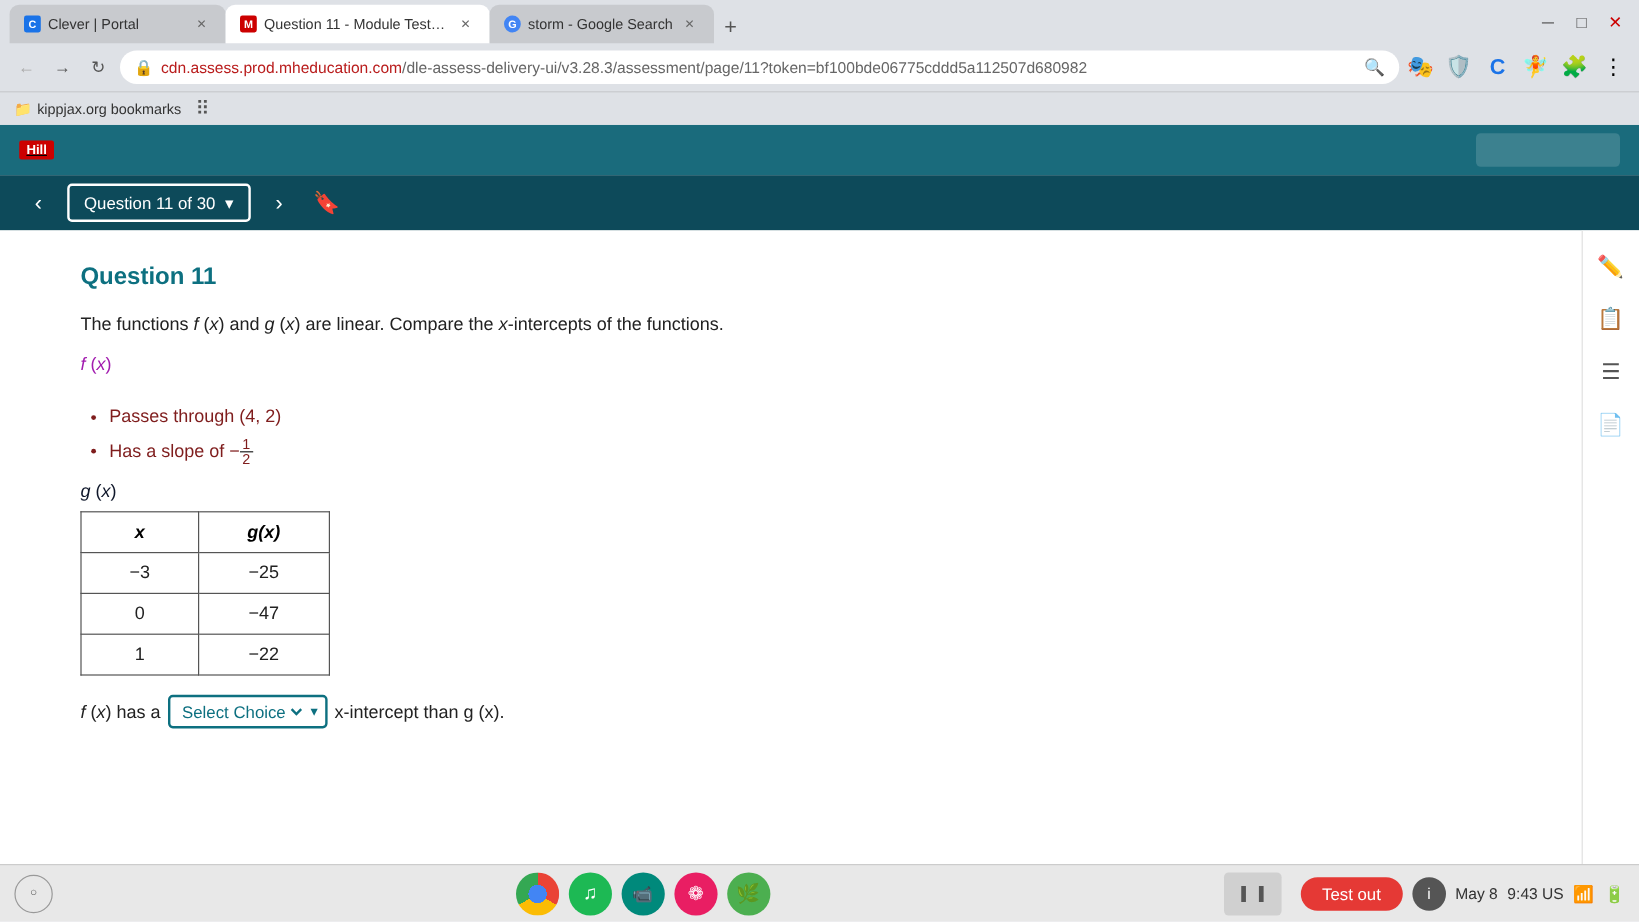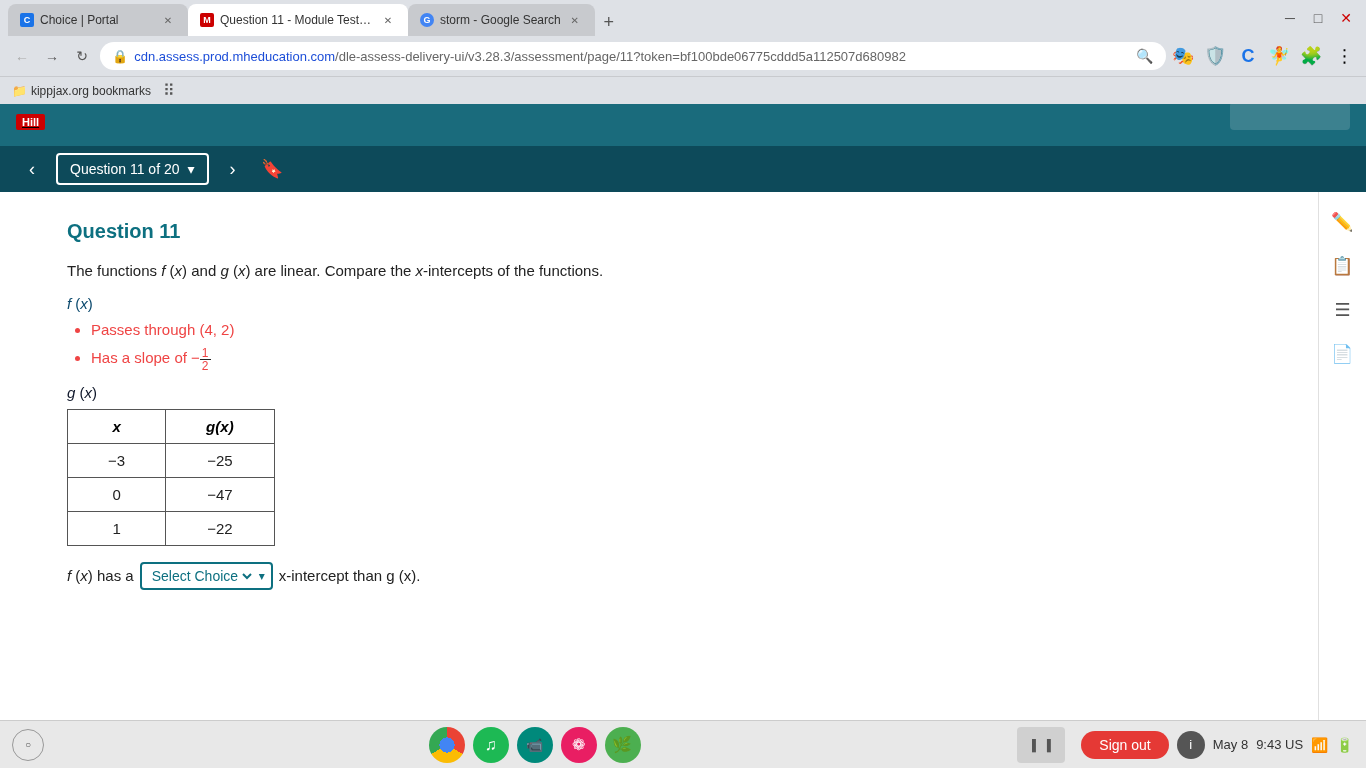--- a/index.html
+++ b/index.html
@@ -21,51 +21,51 @@
     .window-btns { display: flex; gap: 4px; margin-left: auto; }
     .win-btn { width: 24px; height: 24px; border: none; background: transparent; cursor: pointer; display: flex; align-items: center; justify-content: center; font-size: 14px; color: #555; }
 
     
     .address-bar { height: 40px; background: #dee1e6; display: flex; align-items: center; padding: 0 8px; gap: 4px; }
     .addr-nav { display: flex; gap: 2px; }
     .addr-btn { width: 28px; height: 28px; border-radius: 50%; border: none; background: transparent; cursor: pointer; color: #555; font-size: 14px; display: flex; align-items: center; justify-content: center; }
     .addr-btn.disabled { color: #aaa; cursor: default; }
     .url-bar { flex: 1; height: 28px; background: #fff; border-radius: 14px; display: flex; align-items: center; padding: 0 12px; gap: 6px; border: none; }
     .url-text { flex: 1; font-size: 13px; color: #333; overflow: hidden; text-overflow: ellipsis; white-space: nowrap; }
-    .url-bold { font-weight: normal; color: #1d4ed8; }
+    .url-bold { font-weight: normal; color: #b91c1c; }
     .url-faded { color: #666; }
     .addr-icons { display: flex; gap: 4px; align-items: center; }
     .addr-icon { width: 28px; height: 28px; border-radius: 50%; display: flex; align-items: center; justify-content: center; cursor: pointer; font-size: 14px; }
     .bookmarks-bar { height: 28px; background: #dee1e6; display: flex; align-items: center; padding: 0 8px; gap: 8px; border-top: 1px solid #c8cace; }
     .bookmark-item { display: flex; align-items: center; gap: 4px; font-size: 12px; color: #333; cursor: pointer; padding: 2px 4px; border-radius: 4px; }
     .apps-icon { font-size: 16px; color: #555; cursor: pointer; }
 
     
     .page-content { flex: 1; background: #f5f5f5; display: flex; flex-direction: column; overflow: hidden; }
 
     
-    .app-header { height: 42px; background: #1a6b7c; display: flex; align-items: flex-end; justify-content: space-between; padding: 16px 16px; text-decoration: underline; }
+    .app-header { height: 42px; background: #1a6b7c; display: flex; align-items: center; justify-content: space-between; padding: 4px 16px; text-decoration: underline; }
     .header-logo { display: flex; align-items: center; }
     .hill-badge { background: #cc0000; color: white; font-size: 11px; font-weight: bold; padding: 2px 6px; border-radius: 2px; }
 
     
     .question-nav { height: 46px; background: #0d4a5a; display: flex; align-items: center; padding: 0 16px; gap: 8px; }
     .nav-arrow { width: 32px; height: 32px; border-radius: 4px; border: none; background: transparent; color: white; font-size: 18px; cursor: pointer; display: flex; align-items: center; justify-content: center; }
     .question-selector { height: 32px; background: transparent; border: 2px solid white; color: white; border-radius: 4px; padding: 0 12px; font-size: 14px; cursor: pointer; display: flex; align-items: center; gap: 8px; }
     .bookmark-btn { width: 32px; height: 32px; border: none; background: transparent; color: white; font-size: 18px; cursor: pointer; display: flex; align-items: center; justify-content: center; }
 
     
     .main-area { flex: 1; display: flex; background: white; overflow: hidden; padding-left: 27px; }
     .question-area { flex: 1; padding: 28px 40px; overflow-y: auto; }
     .question-number { color: #0d7080; font-size: 20px; font-weight: bold; margin-bottom: 16px; }
     .question-text { font-size: 15px; color: #222; line-height: 1.6; margin-bottom: 12px; }
     .question-text em { font-style: italic; }
-    .section-label { font-size: 15px; color: #0c4a6e; margin-bottom: 6px; }
+    .section-label { font-size: 15px; color: #a21caf; margin-bottom: 24px; }
     .bullet-list { margin-left: 24px; margin-bottom: 8px; }
-    .bullet-list li { font-size: 15px; color: #ef4444; margin-bottom: 4px; line-height: 1.6; }
+    .bullet-list li { font-size: 15px; color: #7f1d1d; margin-bottom: 4px; line-height: 1.6; }
     .g-x-label { font-size: 15px; color: #0f172a; margin-bottom: 8px; margin-top: 12px; }
 
     
     .data-table { border-collapse: collapse; margin-bottom: 16px; }
     .data-table th, .data-table td { border: 1px solid #555; padding: 8px 40px; text-align: center; font-size: 15px; }
     .data-table th { font-weight: bold; font-style: italic; }
     .data-table td { color: #222; }
 
     
     .answer-line { font-size: 15px; color: #222; display: flex; align-items: center; gap: 6px; flex-wrap: wrap; }
@@ -98,21 +98,21 @@
 </head>
 <body>
 
 <div class="browser-frame">
 
   <div class="title-bar">
     <div class="tab-bar">
 
       <div class="tab inactive">
         <div class="tab-favicon" style="background:#1a73e8; border-radius:2px; display:flex; align-items:center; justify-content:center; color:white; font-size:9px; font-weight:bold;">C</div>
-        <span class="tab-title">Choice | Portal</span>
+        <span class="tab-title">Clever | Portal</span>
         <span class="tab-close">✕</span>
       </div>
 
       <div class="tab active">
         <div class="tab-favicon" style="background:#cc0000; border-radius:2px; display:flex; align-items:center; justify-content:center; color:white; font-size:9px; font-weight:bold;">M</div>
         <span class="tab-title">Question 11 - Module Test Form</span>
         <span class="tab-close">✕</span>
       </div>
 
       <div class="tab inactive">
@@ -166,21 +166,21 @@
       <div class="header-logo">
         <span class="hill-badge">Hill</span>
       </div>
       <div style="flex:1;"></div>
       <div style="width:120px; height:28px; background:rgba(255,255,255,0.15); border-radius:4px;"></div>
     </div>
 
     <div class="question-nav">
       <button class="nav-arrow">‹</button>
       <div class="question-selector">
-        <span>Question 11 of 20</span>
+        <span>Question 11 of 30</span>
         <span>▾</span>
       </div>
       <button class="nav-arrow">›</button>
       <button class="bookmark-btn">🔖</button>
     </div>
 
     <div class="main-area">
       <div class="question-area">
         <div class="question-number">Question 11</div>
 
@@ -257,21 +257,21 @@
       <div class="taskbar-app" style="background:#00897b; border-radius:50%; width:36px; height:36px; display:flex; align-items:center; justify-content:center; color:white; font-size:14px;">📹</div>
 
       <div class="taskbar-app" style="background:#e91e63; border-radius:50%; width:36px; height:36px; display:flex; align-items:center; justify-content:center; color:white; font-size:16px;">❁</div>
 
       <div class="taskbar-app" style="background:#4caf50; border-radius:50%; width:36px; height:36px; display:flex; align-items:center; justify-content:center; color:white; font-size:16px;">🌿</div>
     </div>
     <div class="taskbar-right">
       <div class="keyboard-icon">
         <span class="keyboard-label">▌ ▐</span>
       </div>
-      <button class="signout-btn">Sign out</button>
+      <button class="signout-btn">Test out</button>
       <button class="info-btn">i</button>
       <span class="taskbar-date">May 8</span>
       <span class="taskbar-time">9:43 US</span>
       <span class="wifi-icon">📶</span>
       <span class="battery-icon">🔋</span>
     </div>
   </div>
 </div>
 
 </body></html>

